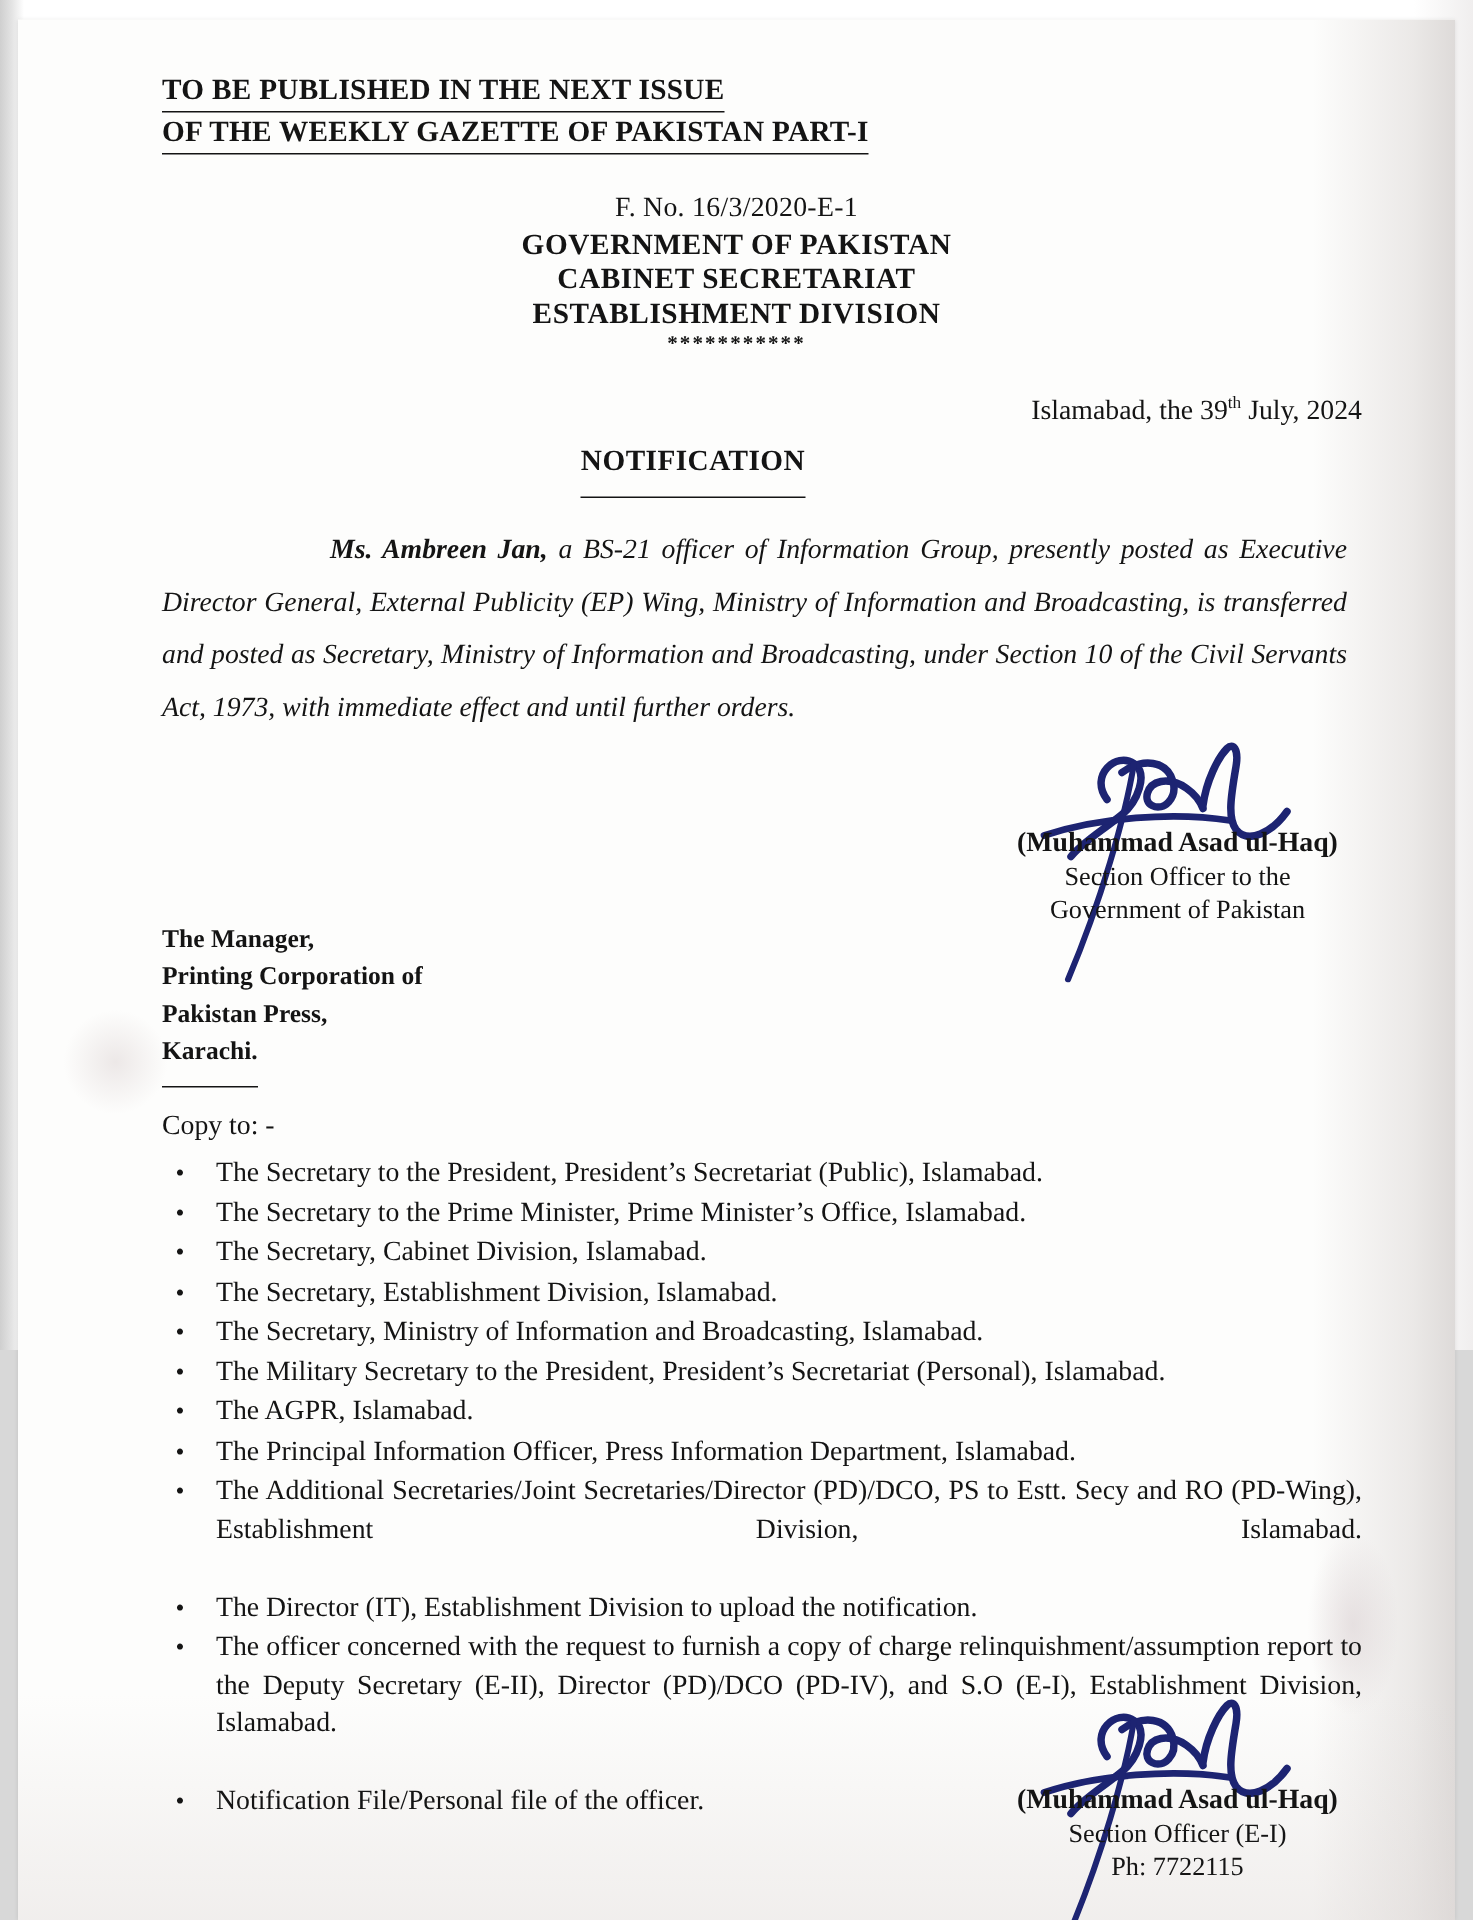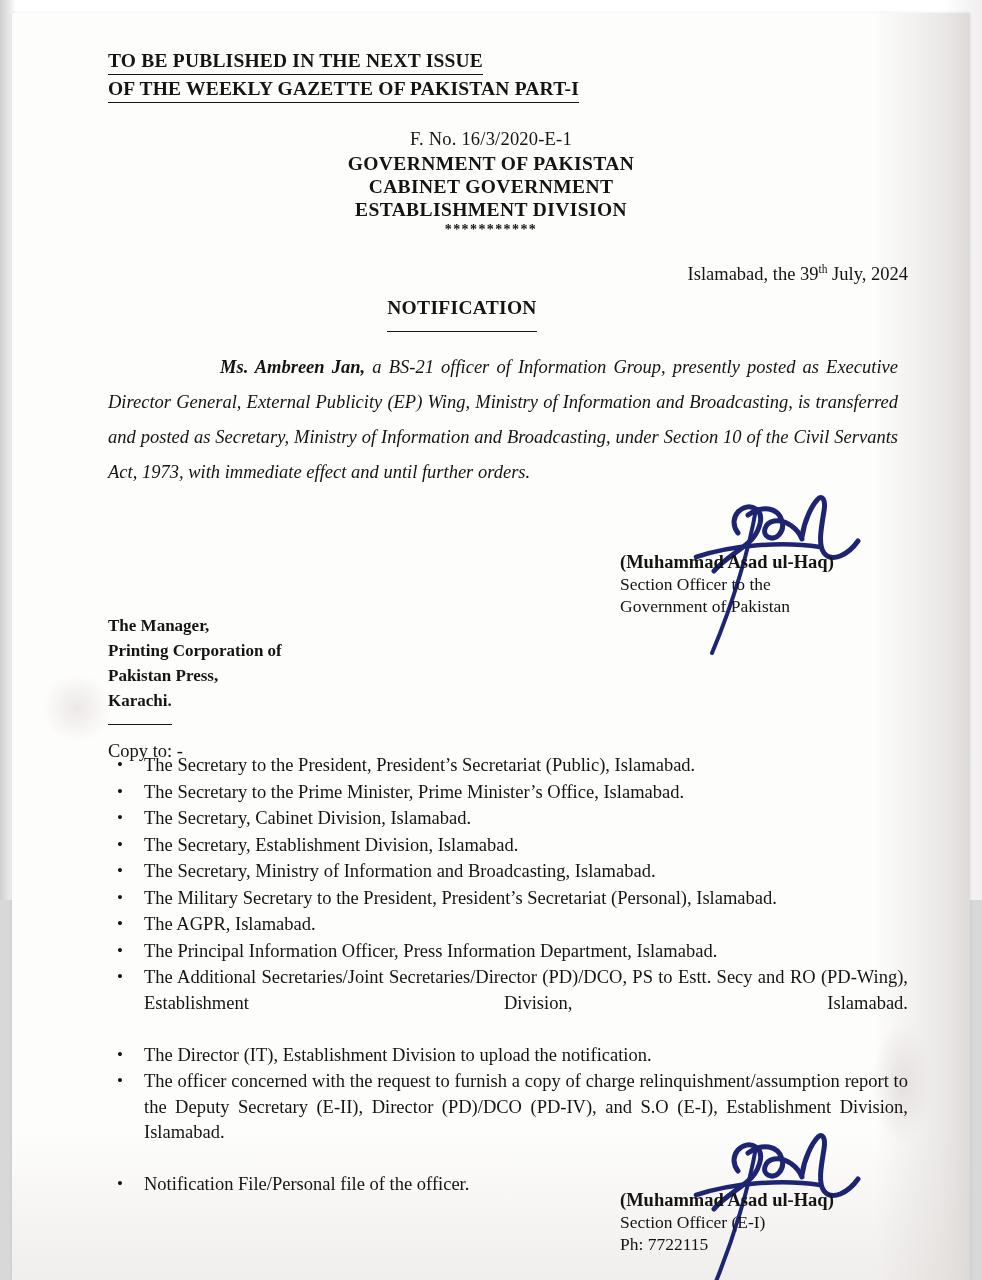--- a/index.html
+++ b/index.html
@@ -147,20 +147,21 @@
     line-height: 35px;
     text-align: justify;
     text-indent: 112px;
     font-style: italic;
   }
   .body-para b { font-weight: bold; }
 
   
   .sig-block {
     position: absolute;
+    text-align: center;
     font-size: 17.5px;
     line-height: 22px;
   }
   .sig-block .sig-name {
     font-weight: bold;
     font-size: 18.5px;
   }
   .sig-top { left: 608px; top: 538px; width: 330px; }
   .sig-bottom { left: 608px; top: 1176px; width: 330px; }
 
@@ -190,21 +191,21 @@
   
   .copy-to-label {
     position: absolute;
     left: 96px;
     top: 728px;
     font-size: 18.5px;
   }
   .copy-list {
     position: absolute;
     left: 96px;
-    top: 740px;
+    top: 757px;
     width: 800px;
     margin: 0;
     padding: 0;
     list-style: none;
     font-size: 18.5px;
   }
   .copy-list li {
     position: relative;
     padding-left: 36px;
     margin-bottom: 1px;
@@ -241,21 +242,21 @@
     <div class="content">
 
       <div class="gazette-header">
         <span class="gz-line">TO BE PUBLISHED IN THE NEXT ISSUE</span>
         <span class="gz-line">OF THE WEEKLY GAZETTE OF PAKISTAN PART-I</span>
       </div>
 
       <div class="office-block">
         <div class="file-no">F. No. 16/3/2020-E-1</div>
         <div class="office-name">GOVERNMENT OF PAKISTAN</div>
-        <div class="office-name">CABINET GOVERNMENT</div>
+        <div class="office-name">CABINET SECRETARIAT</div>
         <div class="office-name">ESTABLISHMENT DIVISION</div>
         <div class="asterisks">***********</div>
       </div>
 
       <div class="date-line">
         <span>Islamabad, the 39</span><sup>th</sup><span> July, 2024</span>
       </div>
 
       <div class="notification-title">
         <span>NOTIFICATION</span>

